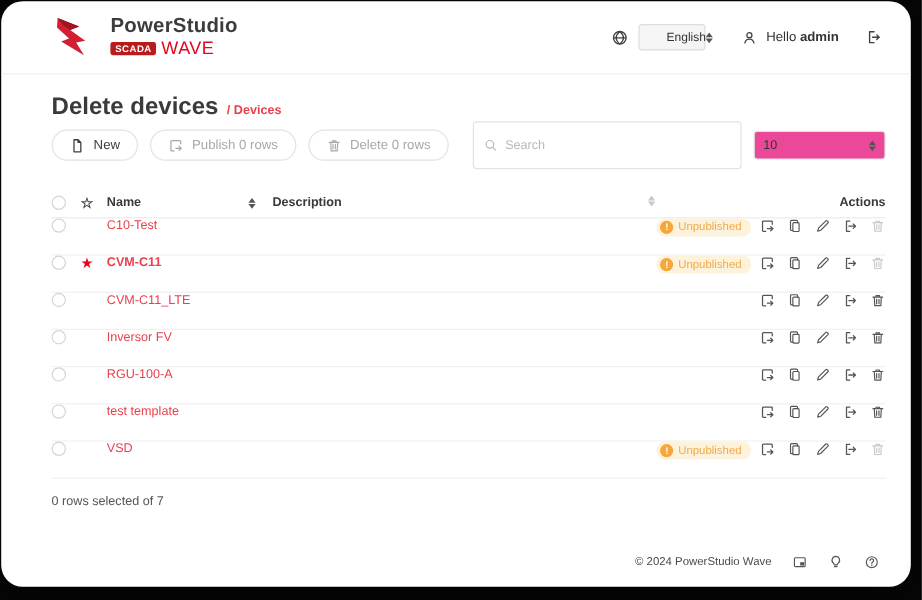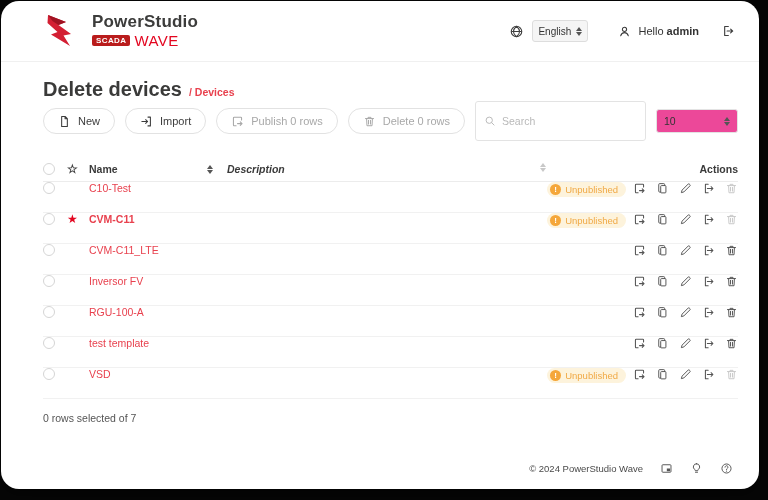--- a/index.html
+++ b/index.html
@@ -14,21 +14,21 @@
   .logo-wrap { display:flex; align-items:center; }
   .brand-text { margin-left:9px; }
   .brand-name { font-size:17px; font-weight:600; color:#3c3c3b; letter-spacing:.2px; line-height:1.05; }
   .brand-sub { display:flex; align-items:center; gap:4px; margin-top:1px; }
   .brand-badge { background:#b91c1c; color:#fff; font-size:8px; font-weight:bold; padding:1px 4px 1.5px; border-radius:2px; letter-spacing:.4px; }
   .brand-wave { color:#e30620; font-size:15px; font-weight:normal; letter-spacing:.4px; }
   .header-right { margin-left:auto; display:flex; align-items:center; color:#3f3f3f; }
   .ico { display:inline-flex; }
   .ico svg { display:block; }
   .lang-select { margin-left:8px; width:56px; height:22px; background:#f5f5f5; border:1px solid #ddd; border-radius:3px;
-    display:flex; align-items:center; justify-content:space-between; padding:0 5px; font-size:10px; color:#333; cursor:pointer; }
+    display:flex; align-items:center; justify-content:space-between; padding:0 22px; font-size:10px; color:#333; cursor:pointer; }
   .spin { display:flex; flex-direction:column; align-items:center; gap:1px; }
   .tri-u { width:0; height:0; border-left:3px solid transparent; border-right:3px solid transparent; border-bottom:4px solid #555; }
   .tri-d { width:0; height:0; border-left:3px solid transparent; border-right:3px solid transparent; border-top:4px solid #555; }
   .greeting { margin-left:7px; font-size:11px; color:#333; }
   .greeting b { font-weight:bold; }
   .gap-lg { margin-left:30px; }
   .gap-xl { margin-left:22px; }
   
   .content { padding:16px 21px 0 42px; }
   .title-row { display:flex; align-items:baseline; gap:7px; }
@@ -46,21 +46,21 @@
   .size-select { width:110px; height:24px; background:#ec4899; border:1px solid #e3e3e3; border-radius:3px;
     display:flex; align-items:center; justify-content:space-between; padding:0 7px; font-size:10.5px; color:#333; cursor:pointer; }
   
   .table { margin-top:16px; }
   .thead { display:flex; align-items:center; height:25px; font-size:10.5px; font-weight:bold; color:#3a3a3a; border-bottom:1px solid #ececec; }
   .trow { display:flex; align-items:flex-start; height:31px; border-bottom:1px solid #f1f1f1; font-size:10.5px; }
   .c-radio { width:24px; display:flex; }
   .c-star { width:22px; display:flex; align-items:center; }
   .c-name { width:118px; }
   .c-nsort { width:20px; display:flex; }
-  .c-desc { flex:1; display:flex; align-items:flex-start; justify-content:space-between;font-style:italic; }
+  .c-desc { flex:1; display:flex; align-items:flex-start; justify-content:space-between; }
   .c-status { width:80px; display:flex; justify-content:flex-end; }
   .c-actions { width:112px; display:flex; align-items:center; justify-content:flex-end; gap:10px; }
   .c-actions.head { display:block; text-align:right; }
   .radio { width:12px; height:12px; border:1.5px solid #d5d5d5; border-radius:50%; cursor:pointer; background:#fff; }
   .sort { display:flex; flex-direction:column; gap:1px; cursor:pointer; }
   .sort.muted .tri-u { border-bottom-color:#c8c8c8; }
   .sort.muted .tri-d { border-top-color:#c8c8c8; }
   .star-head { color:#444; font-size:12px; cursor:pointer; line-height:1; }
   .star-fav { color:#e30620; font-size:12px; line-height:1; }
   .name-link { color:#e8414e; text-decoration:none; cursor:pointer; }
@@ -188,28 +188,20 @@
 
     <div class="toolbar">
       <button class="pill-btn">
         <span class="ico">
             <svg width="13" height="13" viewBox="0 0 16 16">
               <use href="#i-file"></use>
             </svg>
           </span>
         <span>New</span>
       </button>
-      <button class="pill-btn">
-        <span class="ico">
-            <svg width="13" height="13" viewBox="0 0 16 16">
-              <use href="#i-import"></use>
-            </svg>
-          </span>
-        <span>Import</span>
-      </button>
       <button class="pill-btn disabled">
         <span class="ico">
             <svg width="13" height="13" viewBox="0 0 16 16">
               <use href="#i-publish"></use>
             </svg>
           </span>
         <span>Publish 0 rows</span>
       </button>
       <button class="pill-btn disabled">
         <span class="ico">

